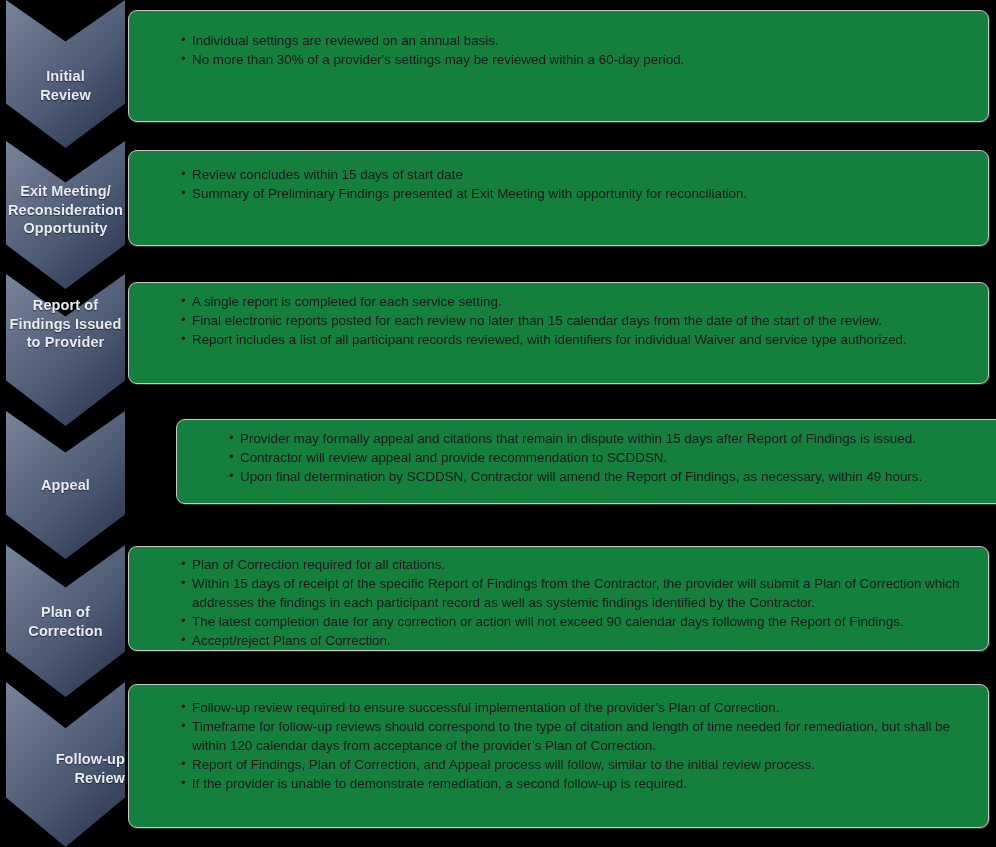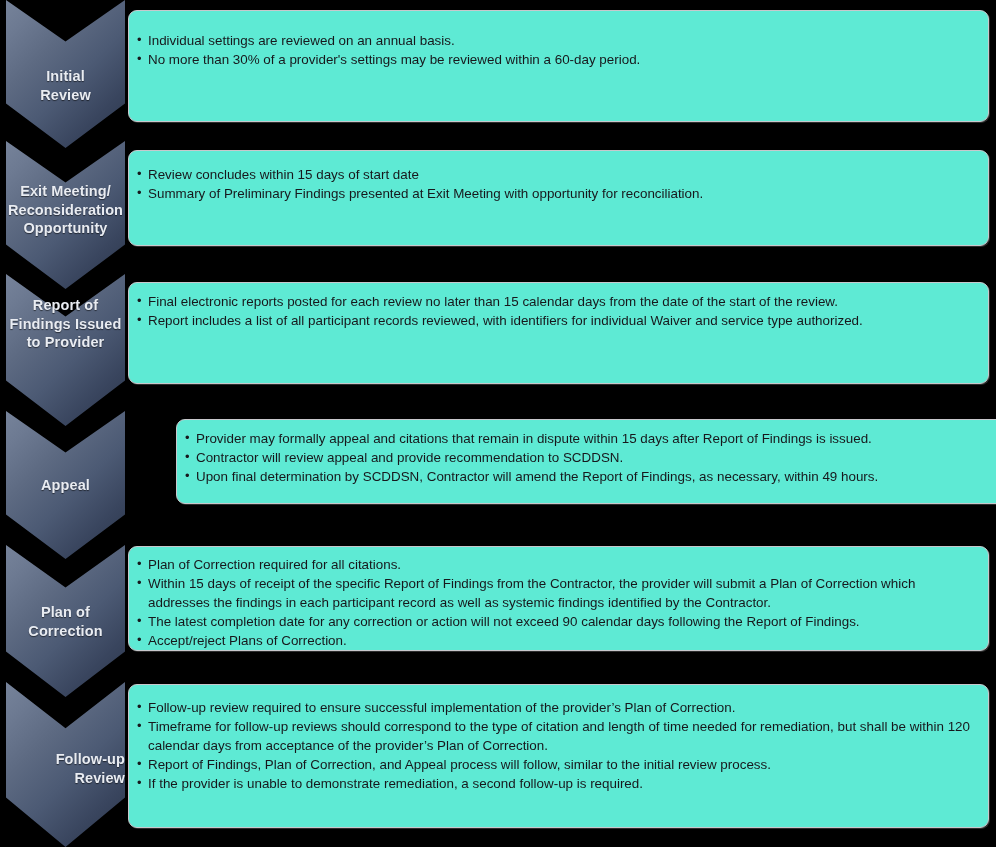--- a/index.html
+++ b/index.html
@@ -46,26 +46,27 @@
     letter-spacing: .1px;
     text-shadow: 0 1px 1px rgba(0,0,0,.55);
     pointer-events: none;
   }
 
   
   .stage-panel {
     position: absolute;
     left: 128px;
     width: 861px;
-    background: #5eead4;
+    background: #15803d;
     border-radius: 9px;
     border: 1px solid #c8c8cc;
     box-shadow: 1px 1px 0 rgba(255,255,255,.18);
     box-sizing: border-box;
     overflow: hidden;
+    padding-left: 44px;
   }
 
   .bullet-list {
     margin: 0;
     padding: 0;
     list-style: none;
   }
   .bullet-item {
     position: relative;
     color: #17181c;
@@ -113,20 +114,21 @@
       </ul>
     </div>
     <div class="stage-chevron" style="top: 274px; height: 152px;"></div>
     <div class="stage-label" style="top: 296px;">
       <div>Report of</div>
       <div>Findings Issued</div>
       <div>to Provider</div>
     </div>
     <div class="stage-panel" style="top: 282px; height: 102px; padding-top: 9px;">
       <ul class="bullet-list">
+        <li class="bullet-item">A single report is completed for each service setting.</li>
         <li class="bullet-item">Final electronic reports posted for each review no later than 15 calendar days from the date of the start of the review.</li>
         <li class="bullet-item">Report includes a list of all participant records reviewed, with identifiers for individual Waiver and service type authorized.</li>
       </ul>
     </div>
     <div class="stage-chevron" style="top: 411px; height: 148px;"></div>
     <div class="stage-label" style="top: 476px;">
       <div>Appeal</div>
     </div>
     <div class="stage-panel" style="top: 419px; height: 85px; padding-top: 9px; margin-left: 48px;">
       <ul class="bullet-list">

